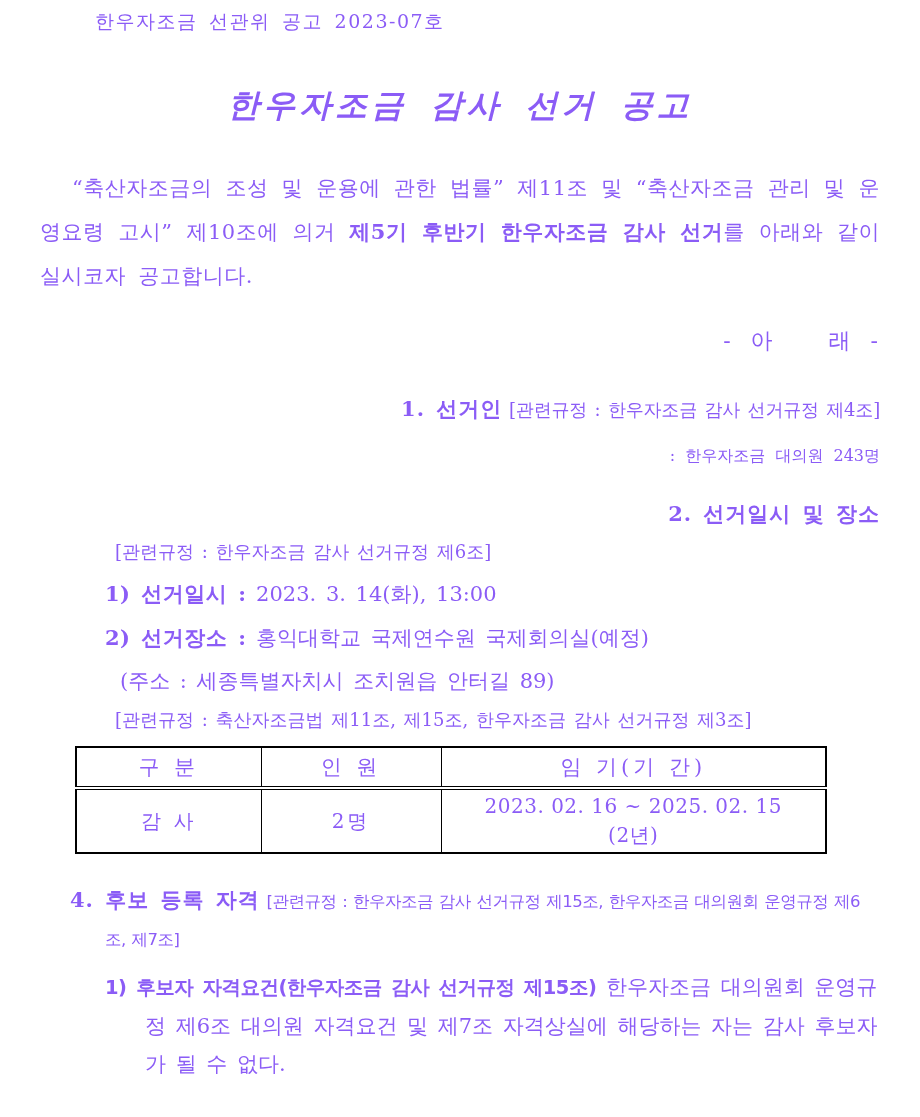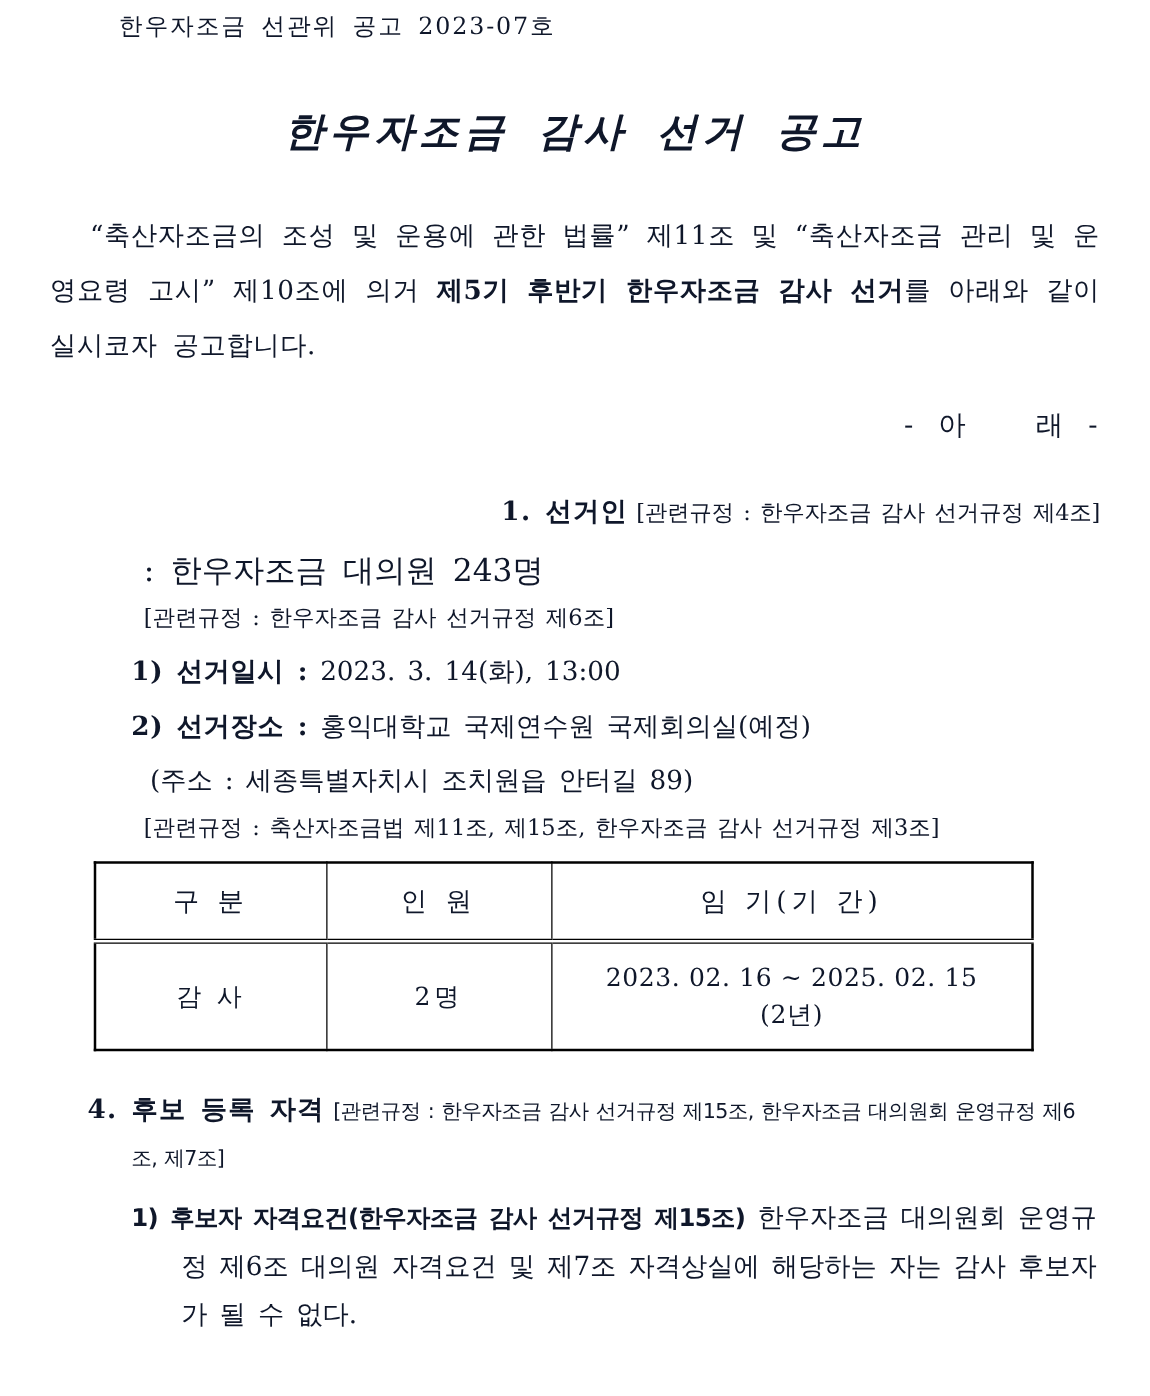--- a/index.html
+++ b/index.html
@@ -1,43 +1,43 @@
 <!DOCTYPE html>
 <html><head>
 <meta charset="utf-8">
 <style>
   html,body { margin:0; padding:0; background:#ffffff; }
   .page {
     position:relative; width:920px; height:1117px; box-sizing:border-box;
-    background:#ffffff; color:#0f172a; overflow:hidden;
+    background:#ffffff; color:#8b5cf6; overflow:hidden;
     padding:8px 40px 0 40px;
     font-family:"DejaVu Serif","Liberation Serif",serif;
   }
   .doc-no { margin-left:55px; font-size:19px; line-height:26px; letter-spacing:1.5px; word-spacing:4px; }
   .title  { margin:50px 0 12px 0; font-size:32px; font-weight:bold; text-align:center;
             letter-spacing:4px; word-spacing:8px; line-height:42px;font-style:italic; }
   .intro  { margin:40px 0 0 0; font-size:21px; line-height:44px; text-align:justify;
             text-indent:32px; word-spacing:5px; letter-spacing:0.5px; }
   .intro b { letter-spacing:0.5px; }
   .below  { margin-top:28px; font-size:22px; text-align:right; white-space:pre;
             line-height:30px; letter-spacing:2px; font-weight:normal; }
   .sec-head { margin:38px 0 0 30px; font-size:21px; line-height:30px;text-align:right; }
   .sec-head .h { font-weight:bold; letter-spacing:1px; word-spacing:3px; }
   .reg    { font-weight:normal; font-size:18px; letter-spacing:-0.2px; word-spacing:2px; }
   .reg-line { margin:10px 0 0 75px; font-size:18px; line-height:26px; word-spacing:2px; }
-  .s1-body { margin:16px 0 0 75px; font-size:25px; line-height:30px; word-spacing:5px; }
+  .s1-body { margin:16px 0 0 75px; font-size:16px; line-height:30px; word-spacing:5px;text-align:right; }
   .mt28 { margin-top:28px; }
   .mt31 { margin-top:31px; }
   .item  { margin:14px 0 0 65px; font-size:21px; line-height:30px; word-spacing:3px; }
   .item .label { font-weight:bold; letter-spacing:0.5px;text-align:center; }
   .addr  { margin:13px 0 0 80px; font-size:21px; line-height:30px; word-spacing:3px; }
   table.tbl { margin:13px 0 0 35px; width:750px; border-collapse:collapse; table-layout:fixed;
               border:2px solid #000; }
   .tbl th, .tbl td { border:1.5px solid #000; text-align:center; vertical-align:middle;
-                     font-weight:normal; padding:11px; }
+                     font-weight:normal; padding:0; }
   .tbl thead th { height:38px; font-size:21px; letter-spacing:4px;
                   border-bottom:4px double #000; }
   .tbl tbody td { height:62px; font-size:20px; letter-spacing:3px; }
   .col-cat { width:185px; } .col-cnt { width:180px; } .col-term { width:385px; }
   .term div { line-height:29px; letter-spacing:0.5px; }
   .s4-head { margin:27px 0 0 30px; padding-left:35px; text-indent:-35px;
              font-size:21px; line-height:37px; }
   .s4-head .h { font-weight:bold; letter-spacing:1px; word-spacing:3px; }
   .reg4 { font-family:"DejaVu Sans","Liberation Sans",sans-serif; font-size:16.5px;
           font-weight:normal; letter-spacing:-0.5px; word-spacing:1px; }
@@ -58,20 +58,23 @@
   <p class="intro"><span>“축산자조금의 조성 및 운용에 관한 법률” 제11조 및 “축산자조금 관리 및 운영요령 고시” 제10조에 의거 </span><b>제5기 후반기 한우자조금 감사 선거</b><span>를 아래와 같이 실시코자 공고합니다.</span></p>
 
   <div class="below">-  아      래  -</div>
 
   <div class="sec-head">
     <span class="h">1. 선거인</span>
     <span class="reg">[관련규정 : 한우자조금 감사 선거규정 제4조]</span>
   </div>
   <div class="s1-body">: 한우자조금 대의원 243명</div>
 
+  <div class="sec-head mt28">
+    <span class="h">2. 선거일시 및 장소</span>
+  </div>
   <div class="reg-line">[관련규정 : 한우자조금 감사 선거규정 제6조]</div>
   <div class="item">
     <span class="label">1) 선거일시 :</span>
     <span>2023. 3. 14(화), 13:00</span>
   </div>
   <div class="item">
     <span class="label">2) 선거장소 :</span>
     <span>홍익대학교 국제연수원 국제회의실(예정)</span>
   </div>
   <div class="addr">(주소 : 세종특별자치시 조치원읍 안터길 89)</div>

